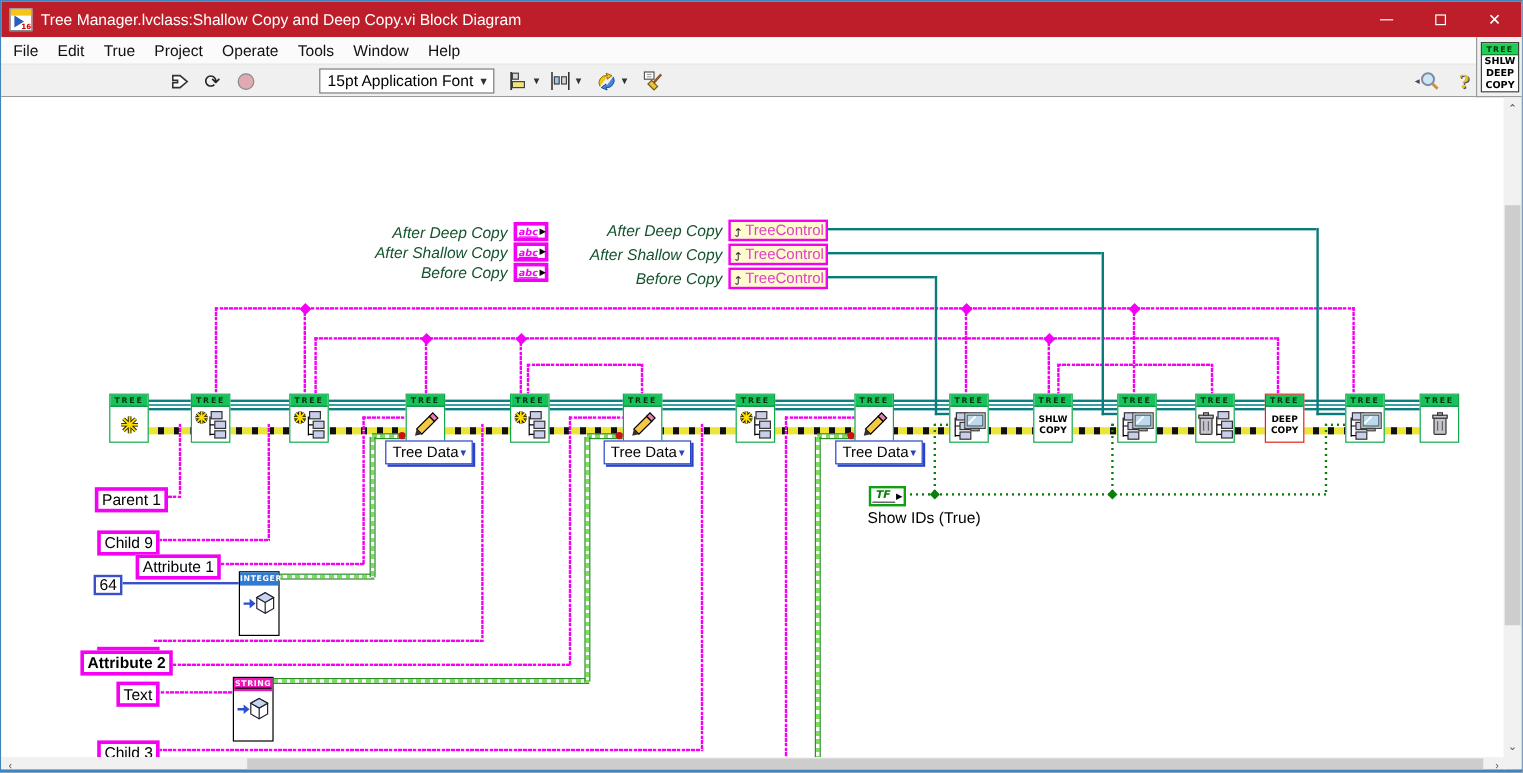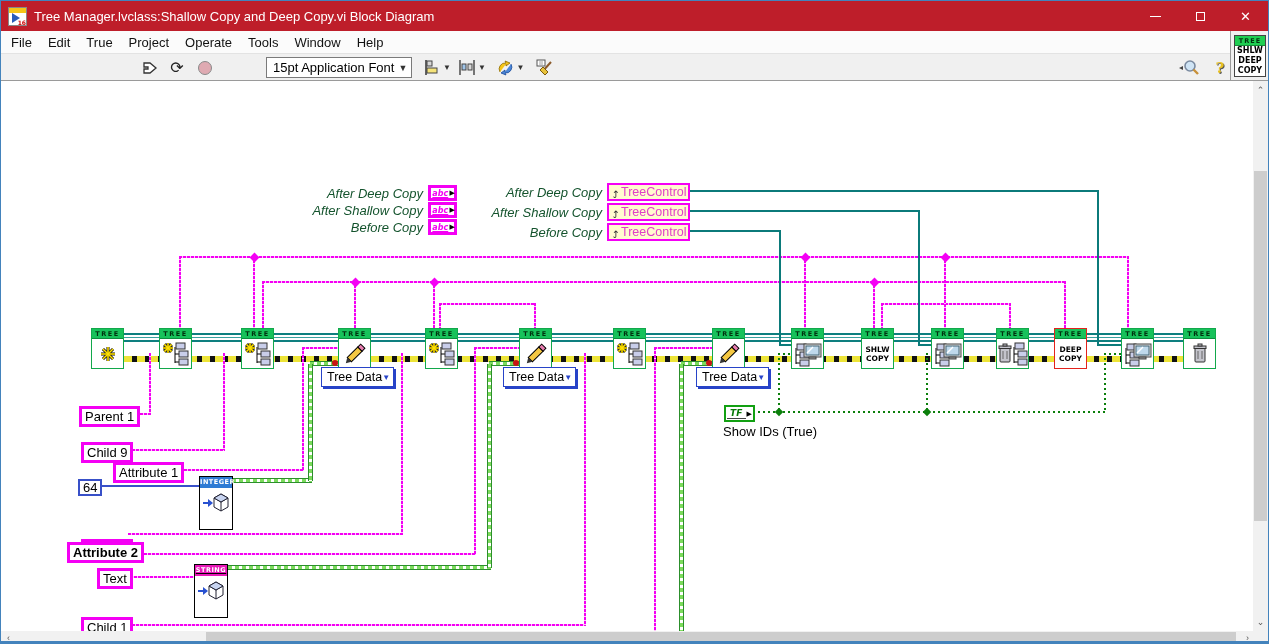--- a/index.html
+++ b/index.html
@@ -193,21 +193,21 @@
 
   <div class="canvas" id="canvas">
 
     <div class="sconst" style="left:78px;top:325px;">Parent 1</div>
     <div class="sconst" style="left:80px;top:361px;">Child 9</div>
     <div class="sconst" style="left:70px;top:381px;margin-left:42px;">Attribute 1</div>
     <div class="nconst" style="left:77px;top:398px;">64</div>
     <div class="sconst" style="left:80px;top:458px;">Child 2</div>
     <div class="sconst" style="left:66px;top:461px;font-weight:bold;">Attribute 2</div>
     <div class="sconst" style="left:96px;top:487px;text-align:right;">Text</div>
-    <div class="sconst" style="left:80px;top:536px;">Child 1</div>
+    <div class="sconst" style="left:80px;top:536px;">Child 3</div>
 
     <div class="convnode" style="left:198px;top:395px;">
       <div class="cb int">INTEGER</div>
       <div class="cbody">
           <svg width="30" height="26" viewBox="0 0 30 26">
         <path d="M2 13 h6" stroke="#2850D0" stroke-width="2"></path>
             <path d="M7 9 l5 4 -5 4 z" fill="#2850D0"></path>
         <path d="M20 4 L27 8 V17 L20 21 L13 17 V8 Z" fill="#fff" stroke="#223"></path>
         <path d="M13 8 L20 12 L27 8 M20 12 V21" stroke="#223" fill="none"></path>
         <path d="M20 4 L27 8 L20 12 L13 8 Z" fill="#C8D4F0" stroke="#223"></path>

